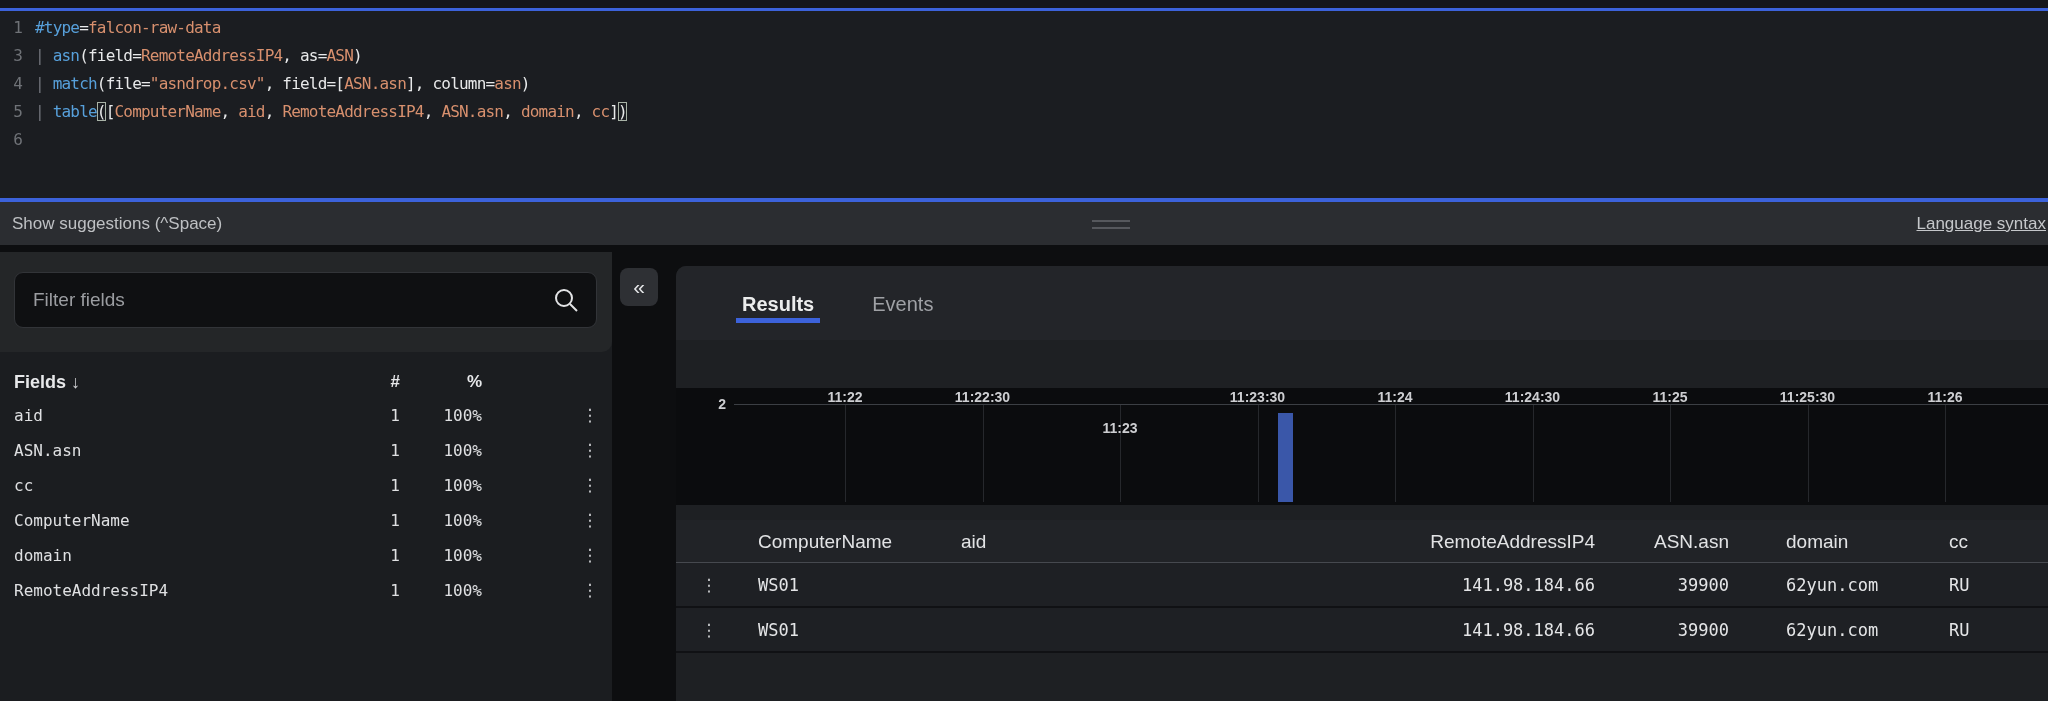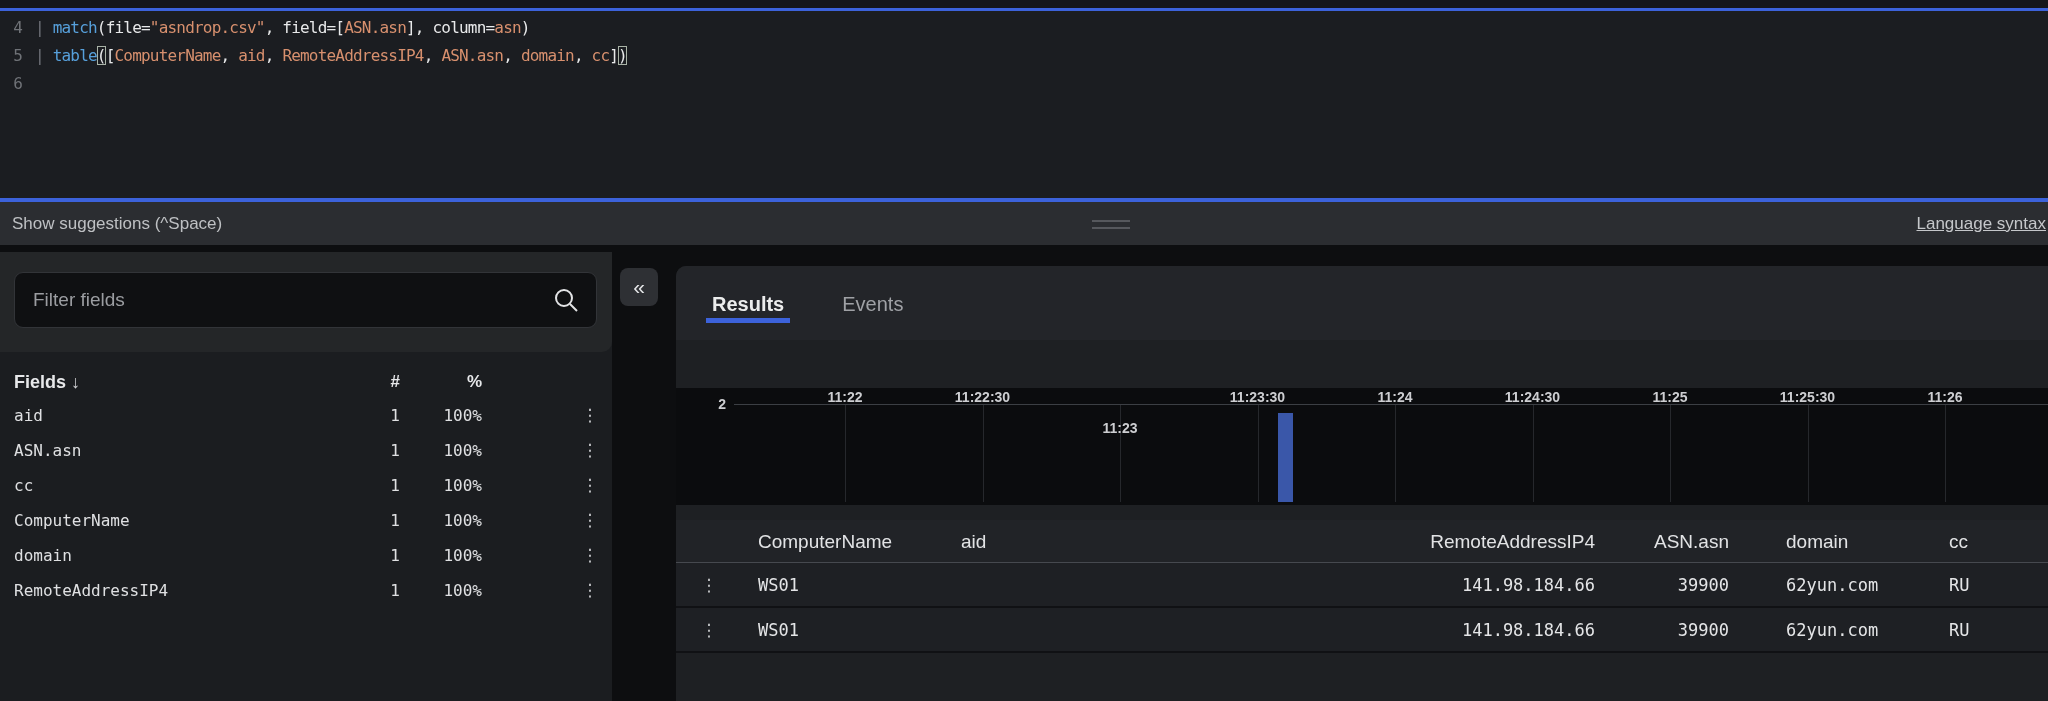--- a/index.html
+++ b/index.html
@@ -56,21 +56,21 @@
 
   
   #collapse-btn { position:absolute; left:620px; top:268px; width:38px; height:38px; background:#2e3034;
                   border:none; border-radius:8px; color:#e6e7e9; font-size:21px; cursor:pointer;
                   line-height:36px; text-align:center; padding:0; }
 
   
   #results-panel { position:absolute; left:676px; top:266px; width:1372px; height:435px;
                    background:#1e2023; border-top-left-radius:10px; overflow:hidden; }
   #tabs-bar { position:absolute; left:0; top:0; width:100%; height:74px; background:#232529;
-              display:flex; align-items:center; padding-left:36px; gap:58px; }
+              display:flex; align-items:center; padding-left:66px; gap:58px; }
   .tab { position:relative; height:74px; display:flex; align-items:center; font-size:20px;
          color:#9fa1a5; cursor:pointer; padding-top:2px; }
   .tab.active { color:#eceded; font-weight:bold; }
   .tab .tab-underline { position:absolute; left:-6px; right:-6px; bottom:17px; height:5px;
                         background:#3c62da; display:none; }
   .tab.active .tab-underline { display:block; }
 
   
   #chart { position:absolute; left:0; top:122px; width:1372px; height:117px; background:#0b0c0e; }
   #y-axis-line { position:absolute; left:58px; right:0; top:16px; height:1px; background:#3c3f44; }
@@ -91,20 +91,22 @@
   .row-kebab { position:absolute; left:22px; width:22px; text-align:center; line-height:45px;
                font-size:17px; color:#c9cacd; cursor:pointer; }
 </style>
 </head>
 <body>
 
 <div id="editor">
   <div id="editor-top-strip"></div>
   <div id="editor-top-border"></div>
   <div id="code-lines">
+      <div class="code-line"><span class="lnum">1</span><span class="tok-fn">#type</span><span class="tok-pun">=</span><span class="tok-val">falcon-raw-data</span></div>
+      <div class="code-line"><span class="lnum">3</span><span class="tok-pipe">| </span><span class="tok-fn">asn</span><span class="tok-pun">(field=</span><span class="tok-val">RemoteAddressIP4</span><span class="tok-pun">, as=</span><span class="tok-val">ASN</span><span class="tok-pun">)</span></div>
       <div class="code-line"><span class="lnum">4</span><span class="tok-pipe">| </span><span class="tok-fn">match</span><span class="tok-pun">(file=</span><span class="tok-val">"asndrop.csv"</span><span class="tok-pun">, field=[</span><span class="tok-val">ASN.asn</span><span class="tok-pun">], column=</span><span class="tok-val">asn</span><span class="tok-pun">)</span></div>
       <div class="code-line"><span class="lnum">5</span><span class="tok-pipe">| </span><span class="tok-fn">table</span><span class="tok-box">(</span><span class="tok-pun">[</span><span class="tok-val">ComputerName</span><span class="tok-pun">, </span><span class="tok-val">aid</span><span class="tok-pun">, </span><span class="tok-val">RemoteAddressIP4</span><span class="tok-pun">, </span><span class="tok-val">ASN.asn</span><span class="tok-pun">, </span><span class="tok-val">domain</span><span class="tok-pun">, </span><span class="tok-val">cc</span><span class="tok-pun">]</span><span class="tok-box">)</span></div>
       <div class="code-line"><span class="lnum">6</span></div>
     </div>
   <div id="editor-bottom-border"></div>
 </div>
 
 <div id="status-bar">
   <span id="suggest-hint">Show suggestions (^Space)</span>
   <div id="drag-handle">

